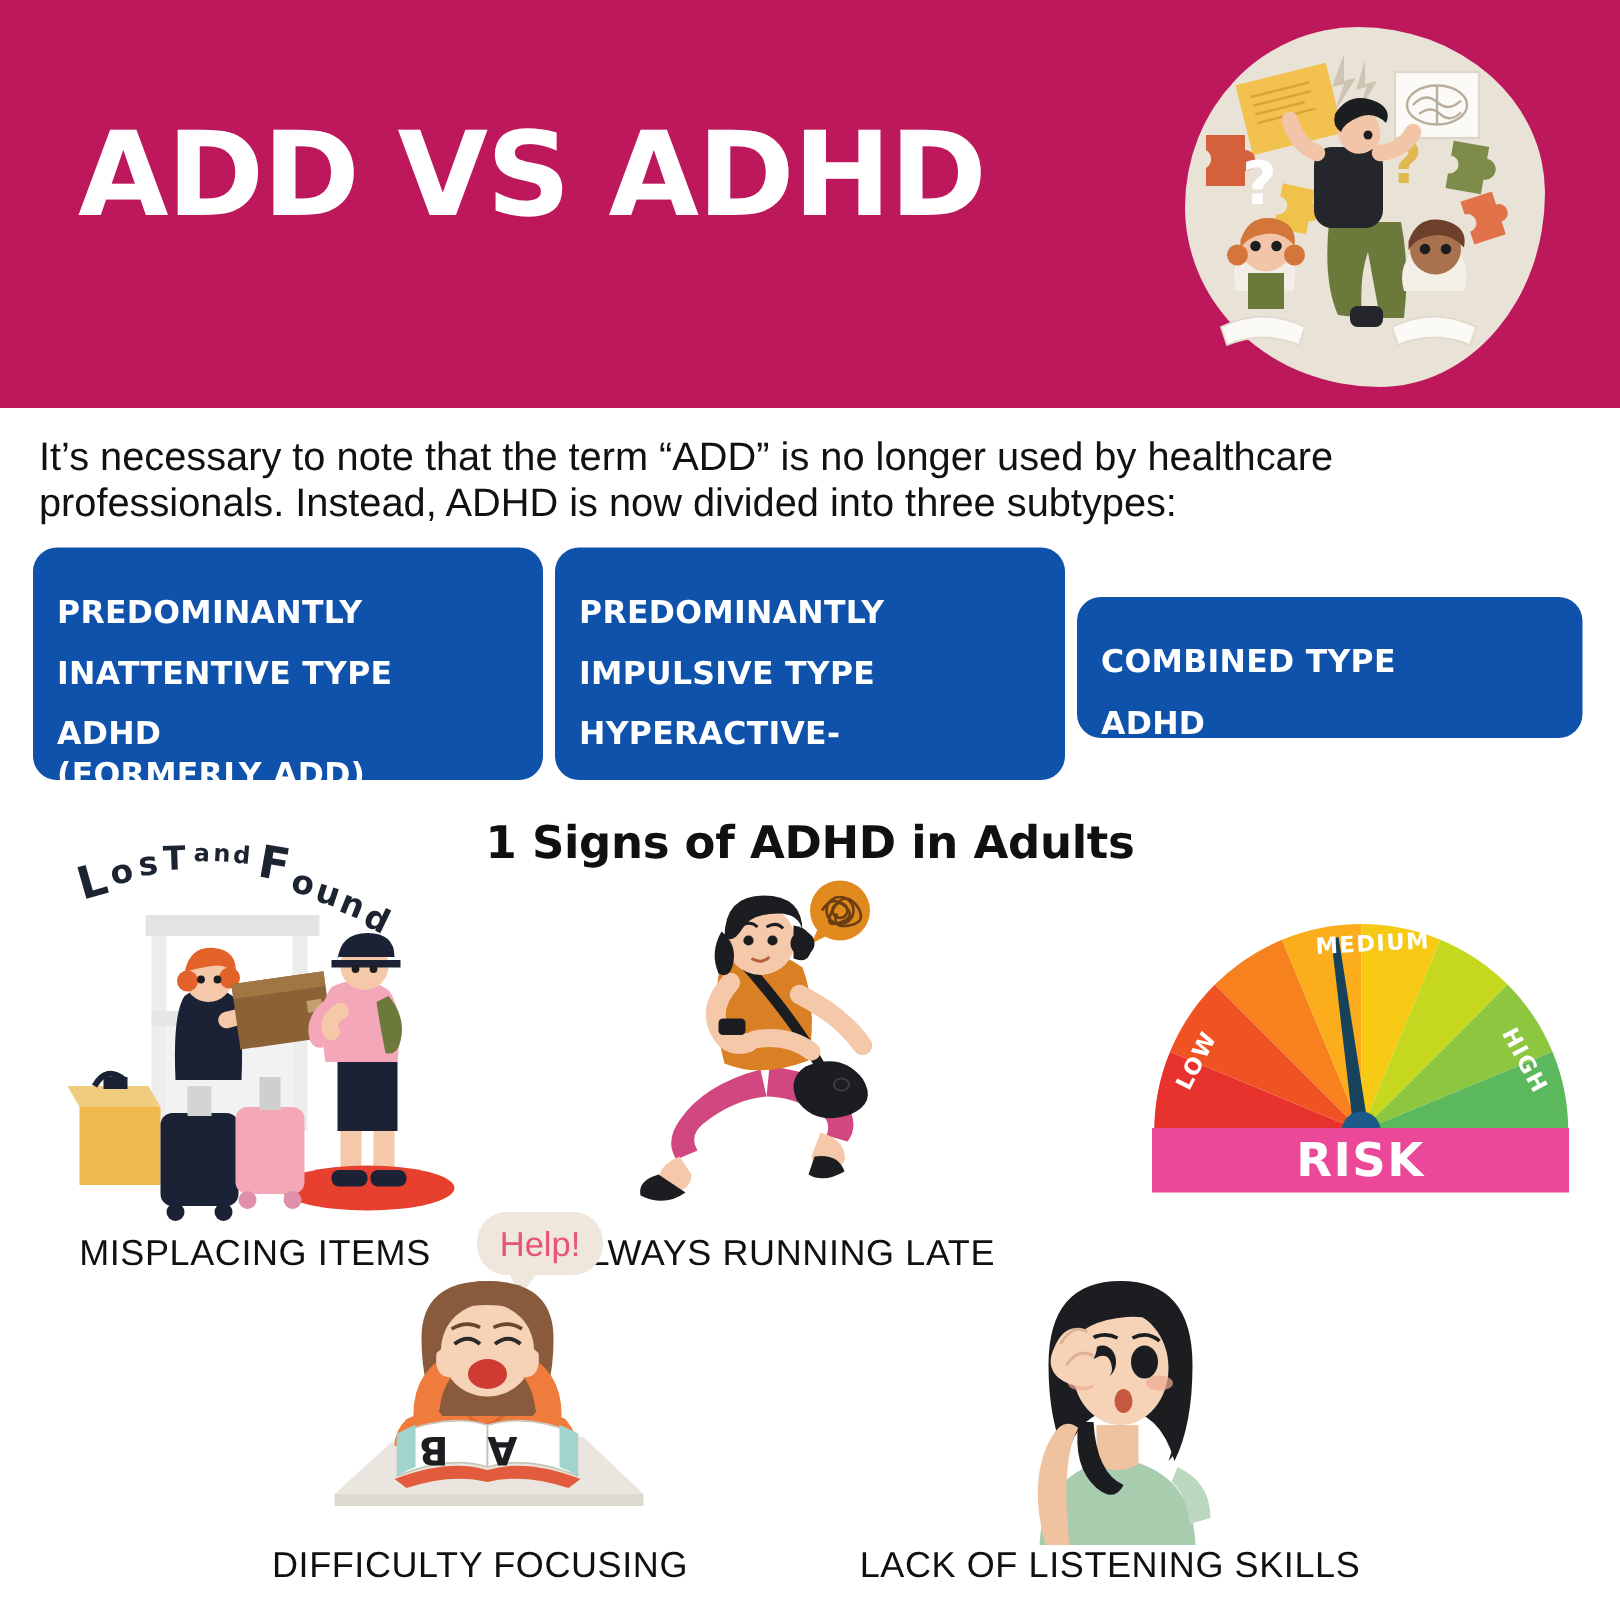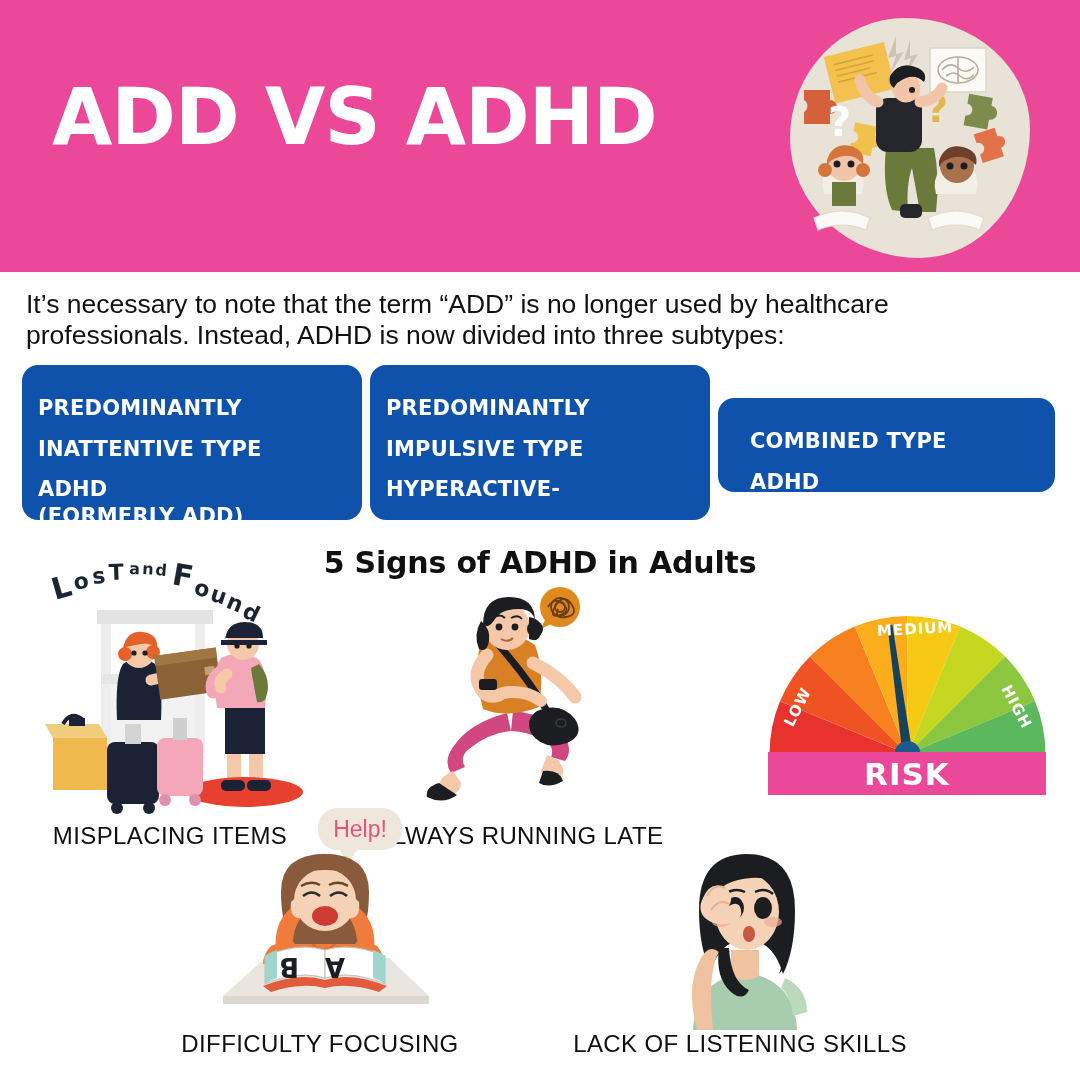--- a/index.html
+++ b/index.html
@@ -5,21 +5,21 @@
   html,body{margin:0;padding:0;}
   body{
     width:1080px;height:1080px;
     background:#ffffff;
     font-family:"Liberation Sans",sans-serif;
     overflow:hidden;position:relative;
   }
   #infographic{position:relative;width:1080px;height:1080px;overflow:hidden;background:#fff;}
 
   
-  .header{position:absolute;left:0;top:0;width:1080px;height:272px;background:#ec4899;text-align:right;}
+  .header{position:absolute;left:0;top:0;width:1080px;height:272px;background:#be185d;text-align:right;}
   .header-title{
     position:absolute;left:52px;top:78px;
     font-size:78px;font-weight:bold;color:#ffffff;
     letter-spacing:-1px;line-height:1;
     font-family:"DejaVu Sans","Liberation Sans",sans-serif;
     white-space:nowrap;
   }
   .header-art{position:absolute;left:790px;top:18px;width:240px;height:240px;}
   .art-blob{position:absolute;left:0;top:0;width:240px;height:240px;border-radius:48% 52% 46% 54% / 50% 46% 54% 50%;background:#e9e2d7;}
 
@@ -33,21 +33,21 @@
   
   .sub-box{
     position:absolute;background:#0e52ab;border-radius:16px;
     color:#ffffff;box-sizing:border-box;
     font-family:"DejaVu Sans","Liberation Sans",sans-serif;
   }
   .sub-box .line{font-weight:bold;font-size:21px;line-height:1.27;letter-spacing:.2px;margin-top:14px;}
   .sub-box .sub-note{font-weight:bold;font-size:21px;line-height:1.27;letter-spacing:.2px;}
   #box1{left:22px;top:365px;width:340px;height:155px;padding:16px 14px 0 16px;}
   #box2{left:370px;top:365px;width:340px;height:155px;padding:16px 14px 0 16px;}
-  #box3{left:718px;top:398px;width:337px;height:94px;padding:16px 14px 0 32px;}
+  #box3{left:718px;top:398px;width:337px;height:94px;padding:16px 14px 0 16px;}
 
   
   .section-title{
     position:absolute;left:0;top:545px;width:1080px;text-align:center;
     font-size:30px;font-weight:bold;color:#101010;
     font-family:"DejaVu Sans","Liberation Sans",sans-serif;letter-spacing:-.2px;
   }
 
   
   .caption{
@@ -202,21 +202,21 @@
     <div class="line">IMPULSIVE TYPE</div>
     <div class="line">HYPERACTIVE-</div>
     <div class="line">ADHD</div>
   </div>
 
   <div class="sub-box" id="box3">
     <div class="line">COMBINED TYPE</div>
     <div class="line">ADHD</div>
   </div>
 
-  <div class="section-title">5 Signs of ADHD in Adults</div>
+  <div class="section-title">1 Signs of ADHD in Adults</div>
 
   <div class="illus" id="illus-lost">
     <svg width="300" height="270" viewBox="0 0 300 270">
 
       <rect x="52" y="58" width="116" height="14" fill="#e3e3e3"></rect>
       <rect x="56" y="72" width="10" height="130" fill="#ededed"></rect>
       <rect x="150" y="72" width="10" height="130" fill="#ededed"></rect>
       <rect x="56" y="122" width="104" height="10" fill="#e6e6e6"></rect>
       <rect x="66" y="132" width="84" height="70" fill="#f2f2f2"></rect>
 

